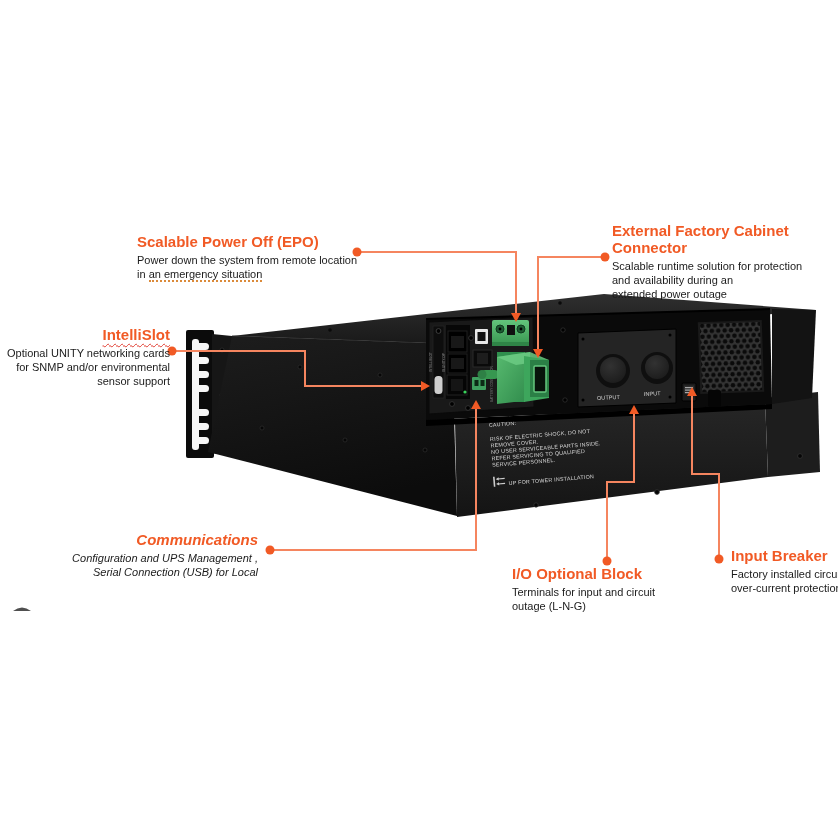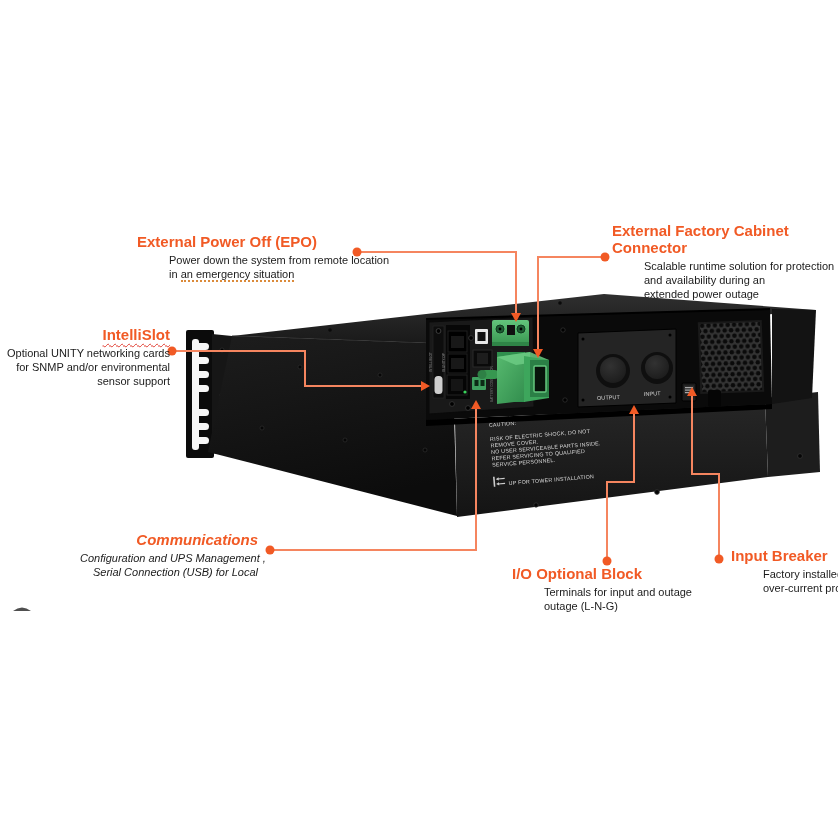--- a/index.html
+++ b/index.html
@@ -3,21 +3,21 @@
 <meta charset="utf-8">
 <style>
   html,body{margin:0;padding:0;}
   body{
     width:838px;height:838px;position:relative;overflow:hidden;background:#ffffff;
     font-family:"Liberation Sans",sans-serif;
   }
   svg{position:absolute;left:0;top:0;}
   .callout{position:absolute;font-size:11px;line-height:14px;color:#1b1b1b;}
   .callout h3{margin:0 0 3px 0;font-size:15px;line-height:17px;font-weight:bold;color:#F15A25;}
-  .ln{white-space:nowrap;margin-left:32px;}
+  .ln{white-space:nowrap;}
   .right{text-align:right;}
   .co-epo{left:137px;top:233px;width:250px;}
   .co-batt{left:612px;top:222px;width:190px;}
   .co-batt h3{line-height:17px;}
   .co-intl{right:668px;top:326px;width:200px;}
   .co-comm{right:580px;top:531px;width:210px;font-style:italic;}
   .co-io{left:512px;top:565px;width:180px;}
   .co-brk{left:731px;top:547px;width:110px;}
   .dotted{border-bottom:2px dotted #DB8A3A;}
   .wavy{text-decoration-line:underline;text-decoration-style:wavy;text-decoration-color:#e03c31;text-decoration-thickness:1px;text-underline-offset:3px;}
@@ -243,21 +243,21 @@
     <polygon points="421,381 421,391 430,386"></polygon>
     <polygon points="471,409 481,409 476,400"></polygon>
     <polygon points="629,414 639,414 634,405"></polygon>
     <polygon points="687,396 697,396 692,387"></polygon>
   </g>
 
   <path d="M 13 611 Q 22 604 31 611 Z" fill="#4f4f4f"></path>
 </svg>
 
 <div class="callout co-epo">
-  <h3>External Power Off (EPO)</h3>
+  <h3>Scalable Power Off (EPO)</h3>
   <div class="ln">Power down the system from remote location</div>
   <div class="ln"><span>in </span><span class="dotted">an emergency situation</span></div>
 </div>
 
 <div class="callout co-batt">
   <h3>External Factory Cabinet Connector</h3>
   <div class="ln">Scalable runtime solution for protection</div>
   <div class="ln">and availability during an</div>
   <div class="ln">extended power outage</div>
 </div>
@@ -270,21 +270,21 @@
 </div>
 
 <div class="callout co-comm right">
   <h3>Communications</h3>
   <div class="ln">Configuration and UPS Management ,</div>
   <div class="ln">Serial Connection (USB) for Local</div>
 </div>
 
 <div class="callout co-io">
   <h3>I/O Optional Block</h3>
-  <div class="ln">Terminals for input and outage</div>
+  <div class="ln">Terminals for input and circuit</div>
   <div class="ln">outage (L-N-G)</div>
 </div>
 
 <div class="callout co-brk">
   <h3>Input Breaker</h3>
   <div class="ln">Factory installed circuit</div>
   <div class="ln">over-current protection</div>
 </div>
 
 </body></html>

